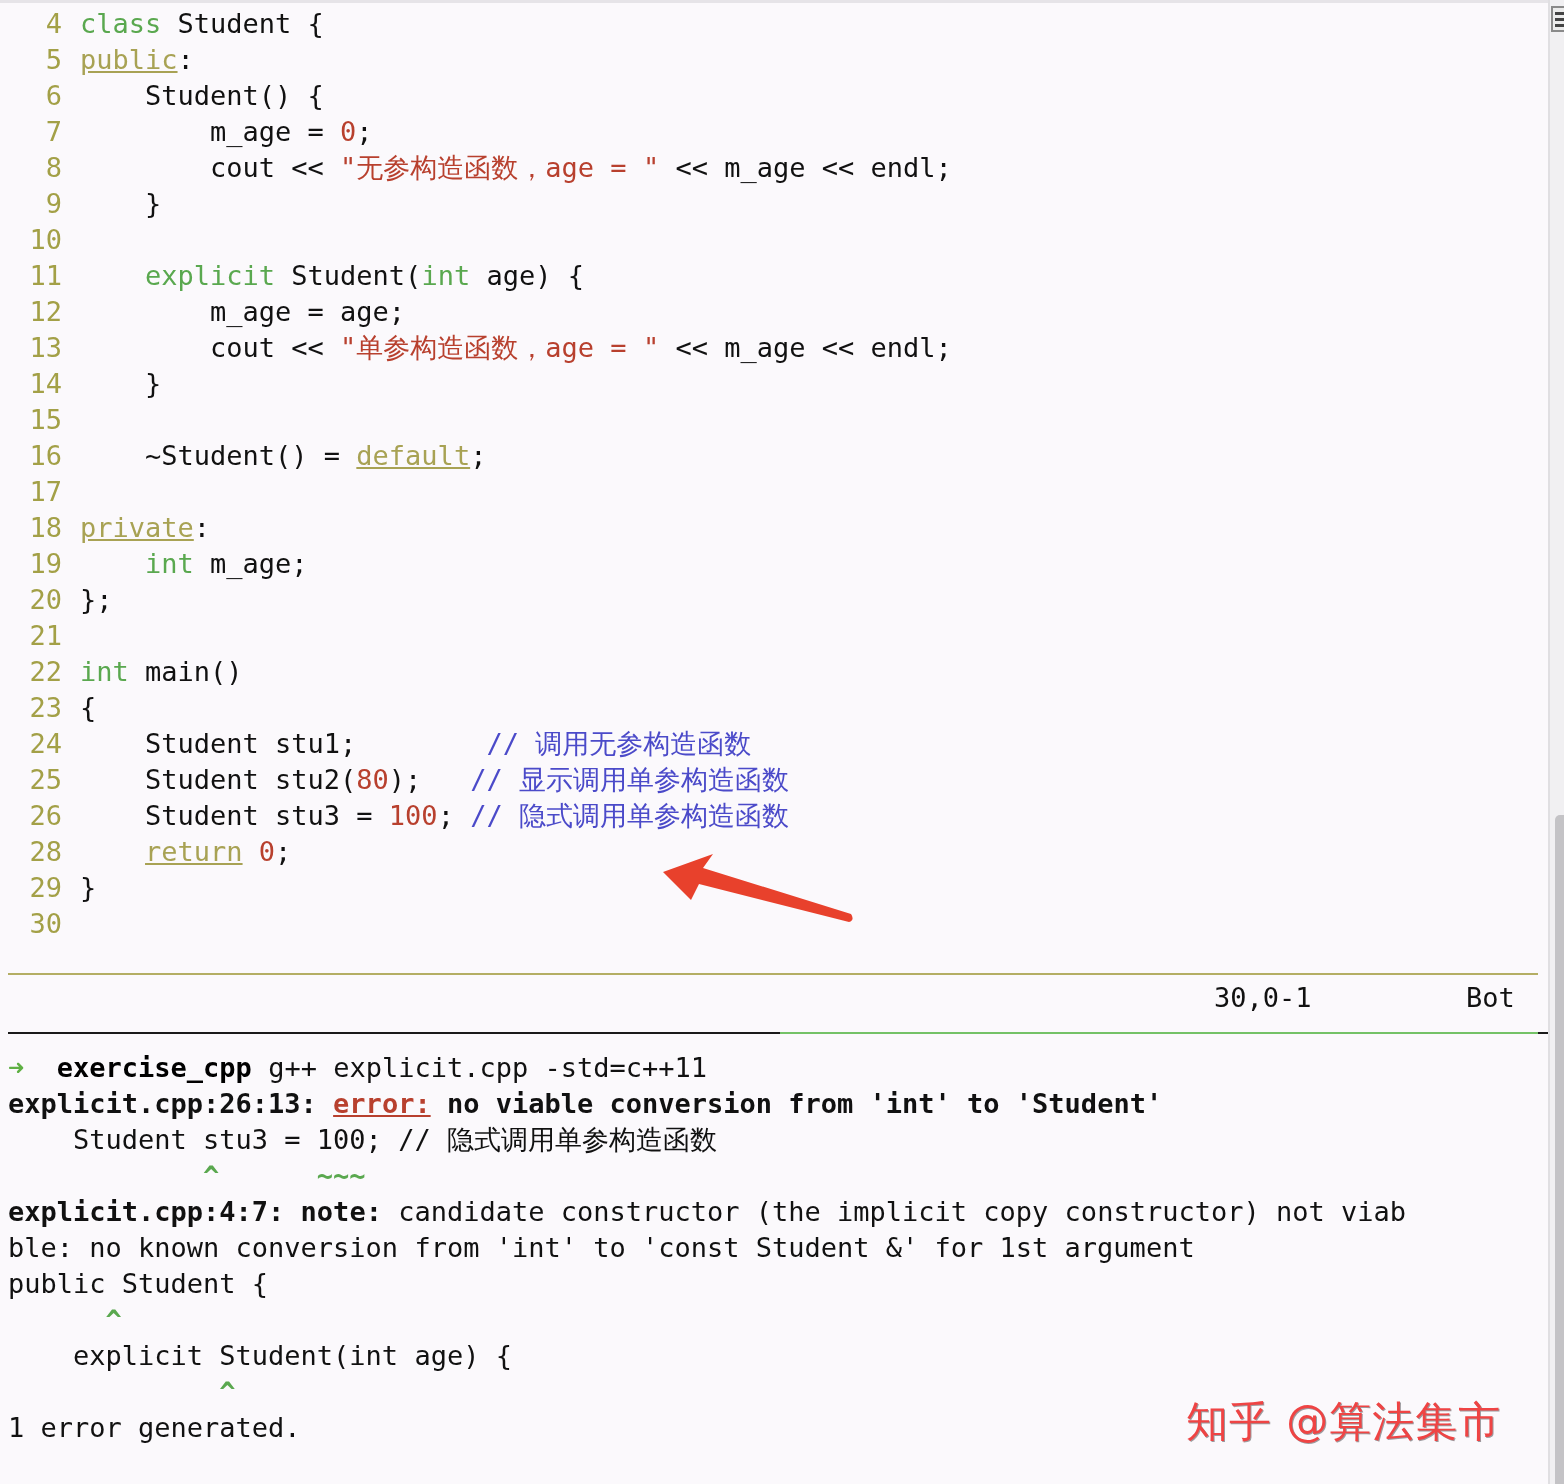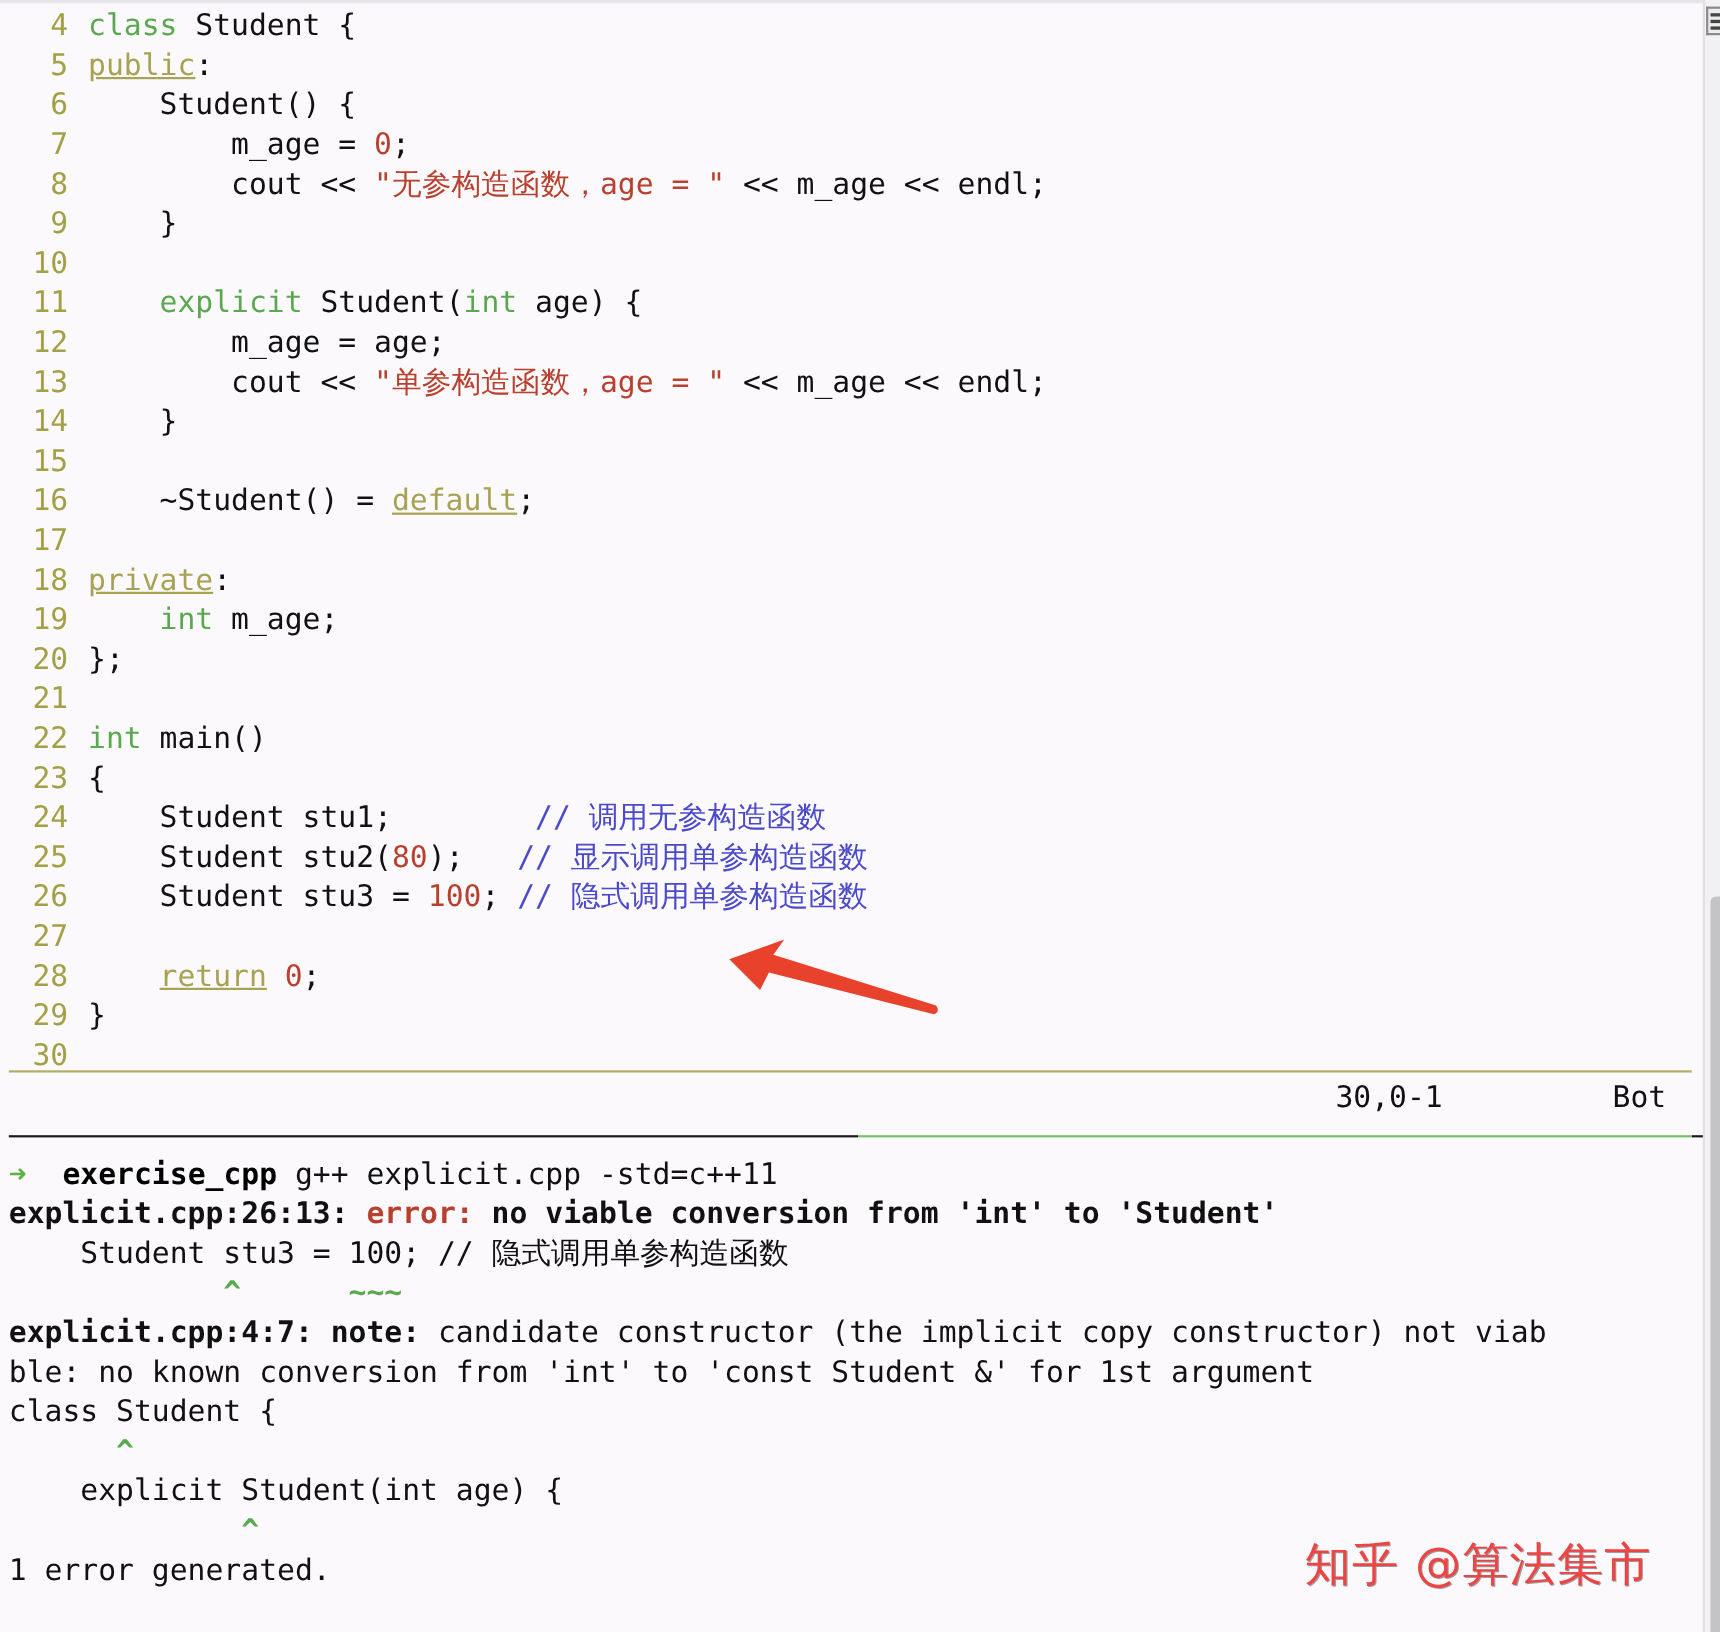--- a/index.html
+++ b/index.html
@@ -29,21 +29,21 @@
   .ruler { position: absolute; top: 980px; height: 36px; line-height: 36px; white-space: pre; }
   .pane-sep-dark { position: absolute; left: 8px; top: 1032px; width: 772px; height: 2px; background: #1a1a1a; }
   .pane-sep-green { position: absolute; left: 780px; top: 1032px; width: 758px; height: 2px; background: #74c267; }
   .pane-sep-end { position: absolute; left: 1538px; top: 1032px; width: 10px; height: 2px; background: #1a1a1a; }
 
   .term { position: absolute; left: 8px; top: 1050px; width: 1540px; overflow: hidden; }
   .tline { height: 36px; line-height: 36px; white-space: pre; }
   .b { font-weight: bold; }
   .prompt-arrow { color: #5fb044; font-weight: bold; }
   .dir { color: #000000; font-weight: bold; }
-  .err { color: #b8402e; font-weight: bold; }
+  .err { color: #b8402e; font-weight: bold; text-decoration: underline; }
   .caret { color: #5aa84f; font-weight: bold; }
 
   .arrow { position: absolute; left: 655px; top: 850px; }
   .watermark { position: absolute; left: 1186px; top: 1394px; font-family: "DejaVu Sans", sans-serif; font-size: 42px; color: #ef4444; text-shadow: 1px 1px 0 #9d9b9f; letter-spacing: 1px; }
 </style>
 </head>
 <body>
 
 <div class="topline"></div>
 <div class="right-gutter"></div>
@@ -71,21 +71,20 @@
     <div class="line"><span class="ln">17</span></div>
     <div class="line"><span class="ln">18</span><span class="kw-stmt">private</span><span>:</span></div>
     <div class="line"><span class="ln">19</span><span>    </span><span class="kw-type">int</span><span> m_age;</span></div>
     <div class="line"><span class="ln">20</span><span>};</span></div>
     <div class="line"><span class="ln">21</span></div>
     <div class="line"><span class="ln">22</span><span class="kw-type">int</span><span> main()</span></div>
     <div class="line"><span class="ln">23</span><span>{</span></div>
     <div class="line"><span class="ln">24</span><span>    Student stu1;        </span><span class="cmt">// 调用无参构造函数</span></div>
     <div class="line"><span class="ln">25</span><span>    Student stu2(</span><span class="num">80</span><span>);   </span><span class="cmt">// 显示调用单参构造函数</span></div>
     <div class="line"><span class="ln">26</span><span>    Student stu3 = </span><span class="num">100</span><span>; </span><span class="cmt">// 隐式调用单参构造函数</span></div>
-    <div class="line"><span class="ln">27</span></div>
     <div class="line"><span class="ln">28</span><span>    </span><span class="kw-stmt">return</span><span> </span><span class="num">0</span><span>;</span></div>
     <div class="line"><span class="ln">29</span><span>}</span></div>
     <div class="line"><span class="ln">30</span></div>
   </div>
 
 <div class="vim-sep"></div>
 <div class="ruler" style="left:1214px">30,0-1</div>
 <div class="ruler" style="left:1466px">Bot</div>
 
 <div class="pane-sep-dark"></div>
@@ -93,21 +92,21 @@
 <div class="pane-sep-end"></div>
 
 <div class="term">
   <div class="tline"><span class="prompt-arrow">➜</span>  <span class="dir">exercise_cpp</span> <span>g++ explicit.cpp -std=c++11</span></div>
   <div id="term-out">
       <div class="tline"><span class="b">explicit.cpp:26:13: </span><span class="err">error:</span><span class="b"> no viable conversion from 'int' to 'Student'</span></div>
       <div class="tline"><span>    Student stu3 = 100; // 隐式调用单参构造函数</span></div>
       <div class="tline"><span class="caret">            ^      ~~~</span></div>
       <div class="tline"><span class="b">explicit.cpp:4:7: </span><span class="b">note:</span><span> candidate constructor (the implicit copy constructor) not viab</span></div>
       <div class="tline"><span>ble: no known conversion from 'int' to 'const Student &amp;' for 1st argument</span></div>
-      <div class="tline"><span>class Student {</span></div>
+      <div class="tline"><span>public Student {</span></div>
       <div class="tline"><span class="caret">      ^</span></div>
       <div class="tline"><span>    explicit Student(int age) {</span></div>
       <div class="tline"><span class="caret">             ^</span></div>
       <div class="tline"><span>1 error generated.</span></div>
     </div>
 </div>
 
 <svg class="arrow" width="210" height="80">
   <path d="M8 22 L58 4 L48 18 L196 64 Q200 70 194 72 L44 34 L36 50 Z" fill="#e8412c"></path>
 </svg>

